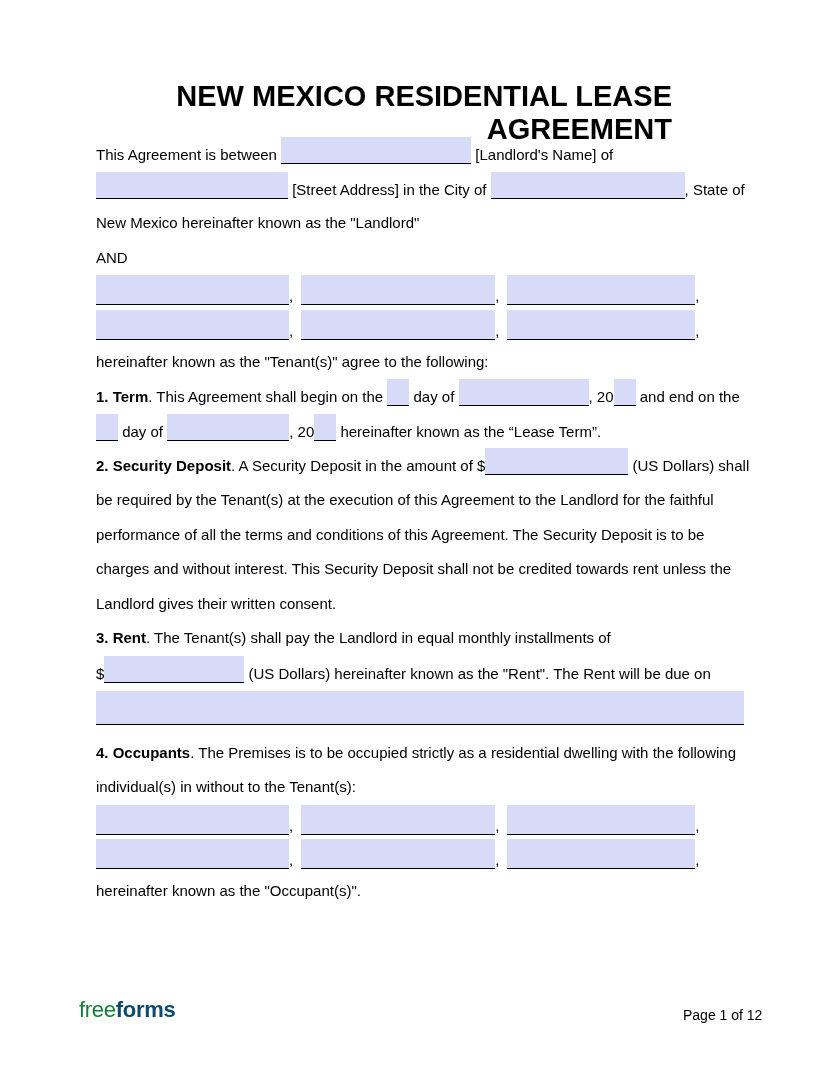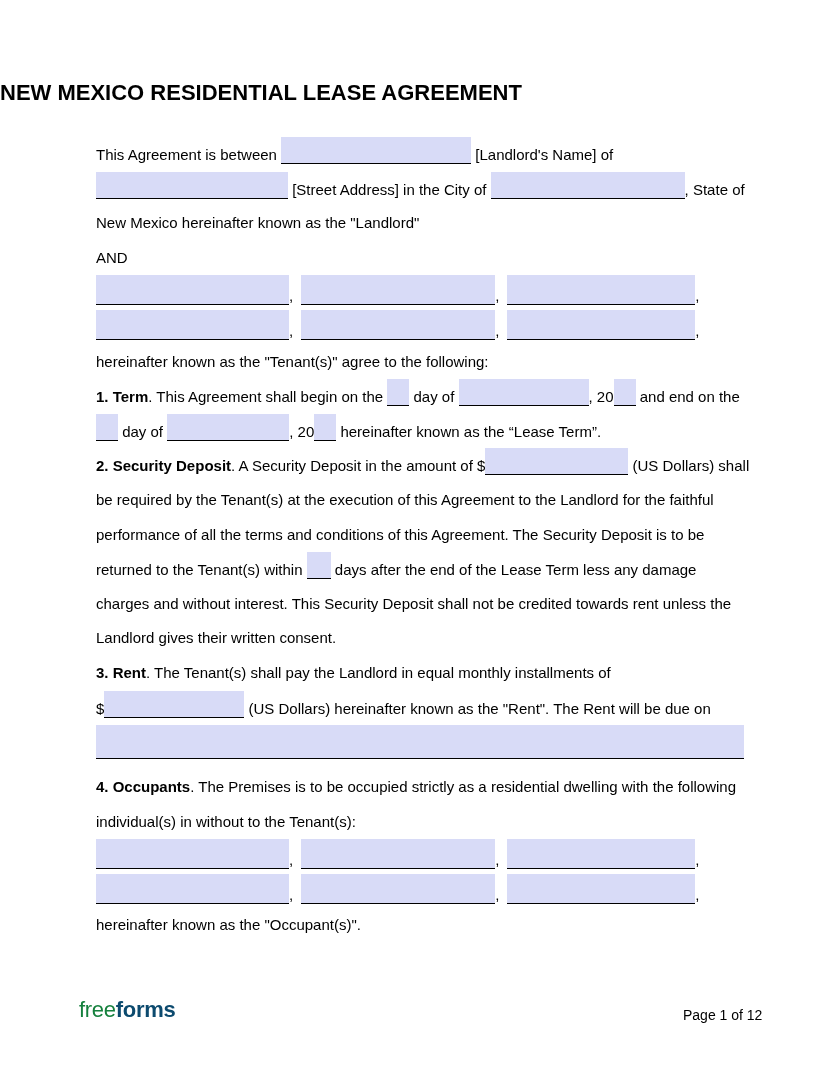--- a/index.html
+++ b/index.html
@@ -1,18 +1,18 @@
 <!DOCTYPE html>
 <html><head>
 <meta charset="utf-8">
 <style>
   html,body{margin:0;padding:0;background:#ffffff;}
   body{width:828px;height:1078px;font-family:"Liberation Sans",sans-serif;font-size:15px;color:#000;}
   .page{position:relative;width:828px;height:1078px;background:#fff;overflow:hidden;}
-  .title{position:absolute;top:80px;left:0;width:672px;text-align:left;font-size:22px;font-weight:bold;margin:0;}
+  .title{position:absolute;top:80px;left:0;width:672px;text-align:right;font-size:29px;font-weight:bold;margin:0;}
   .content{position:absolute;left:96px;top:137px;width:680px;}
   .line{height:34.6px;line-height:34.6px;white-space:nowrap;}
   .line-tall{height:45px;line-height:45px;white-space:nowrap;}
   .bl{display:inline-block;background:#d8dbf7;border-bottom:1.5px solid #000;height:26px;vertical-align:-4px;}
   .blrow{height:29px;}
   .gap{margin-left:8px;}
   b{font-weight:bold;}
   .logo{position:absolute;left:79px;top:997px;font-size:22px;letter-spacing:-0.3px;}
   .logo .free{color:#15803d;}
   .logo .forms{color:#0c4a6e;font-weight:bold;}
@@ -44,21 +44,20 @@
     <div class="line"><b>1. Term</b><span>. This Agreement shall begin on the </span><span class="bl" style="width:22px"></span><span> day of </span><span class="bl" style="width:130px"></span><span>, 20</span><span class="bl" style="width:22px"></span><span> and end on the</span></div>
 
     <div class="line"><span class="bl" style="width:22px"></span><span> day of </span><span class="bl" style="width:122px"></span><span>, 20</span><span class="bl" style="width:22px"></span><span> hereinafter known as the “Lease Term”.</span></div>
 
     <div class="line"><b>2. Security Deposit</b><span>. A Security Deposit in the amount of $</span><span class="bl" style="width:143px"></span><span> (US Dollars) shall</span></div>
 
     <div class="line"><span>be required by the Tenant(s) at the execution of this Agreement to the Landlord for the faithful</span></div>
 
     <div class="line"><span>performance of all the terms and conditions of this Agreement. The Security Deposit is to be</span></div>
 
-    <div class="line"><span>returned to the Tenant(s) within </span><span class="bl" style="width:24px"></span><span> days after the end of the Lease Term less any damage</span></div>
 
     <div class="line"><span>charges and without interest. This Security Deposit shall not be credited towards rent unless the</span></div>
 
     <div class="line"><span>Landlord gives their written consent.</span></div>
 
     <div class="line"><b>3. Rent</b><span>. The Tenant(s) shall pay the Landlord in equal monthly installments of</span></div>
 
     <div class="line"><span>$</span><span class="bl" style="width:140px"></span><span> (US Dollars) hereinafter known as the "Rent". The Rent will be due on</span></div>
 
 

